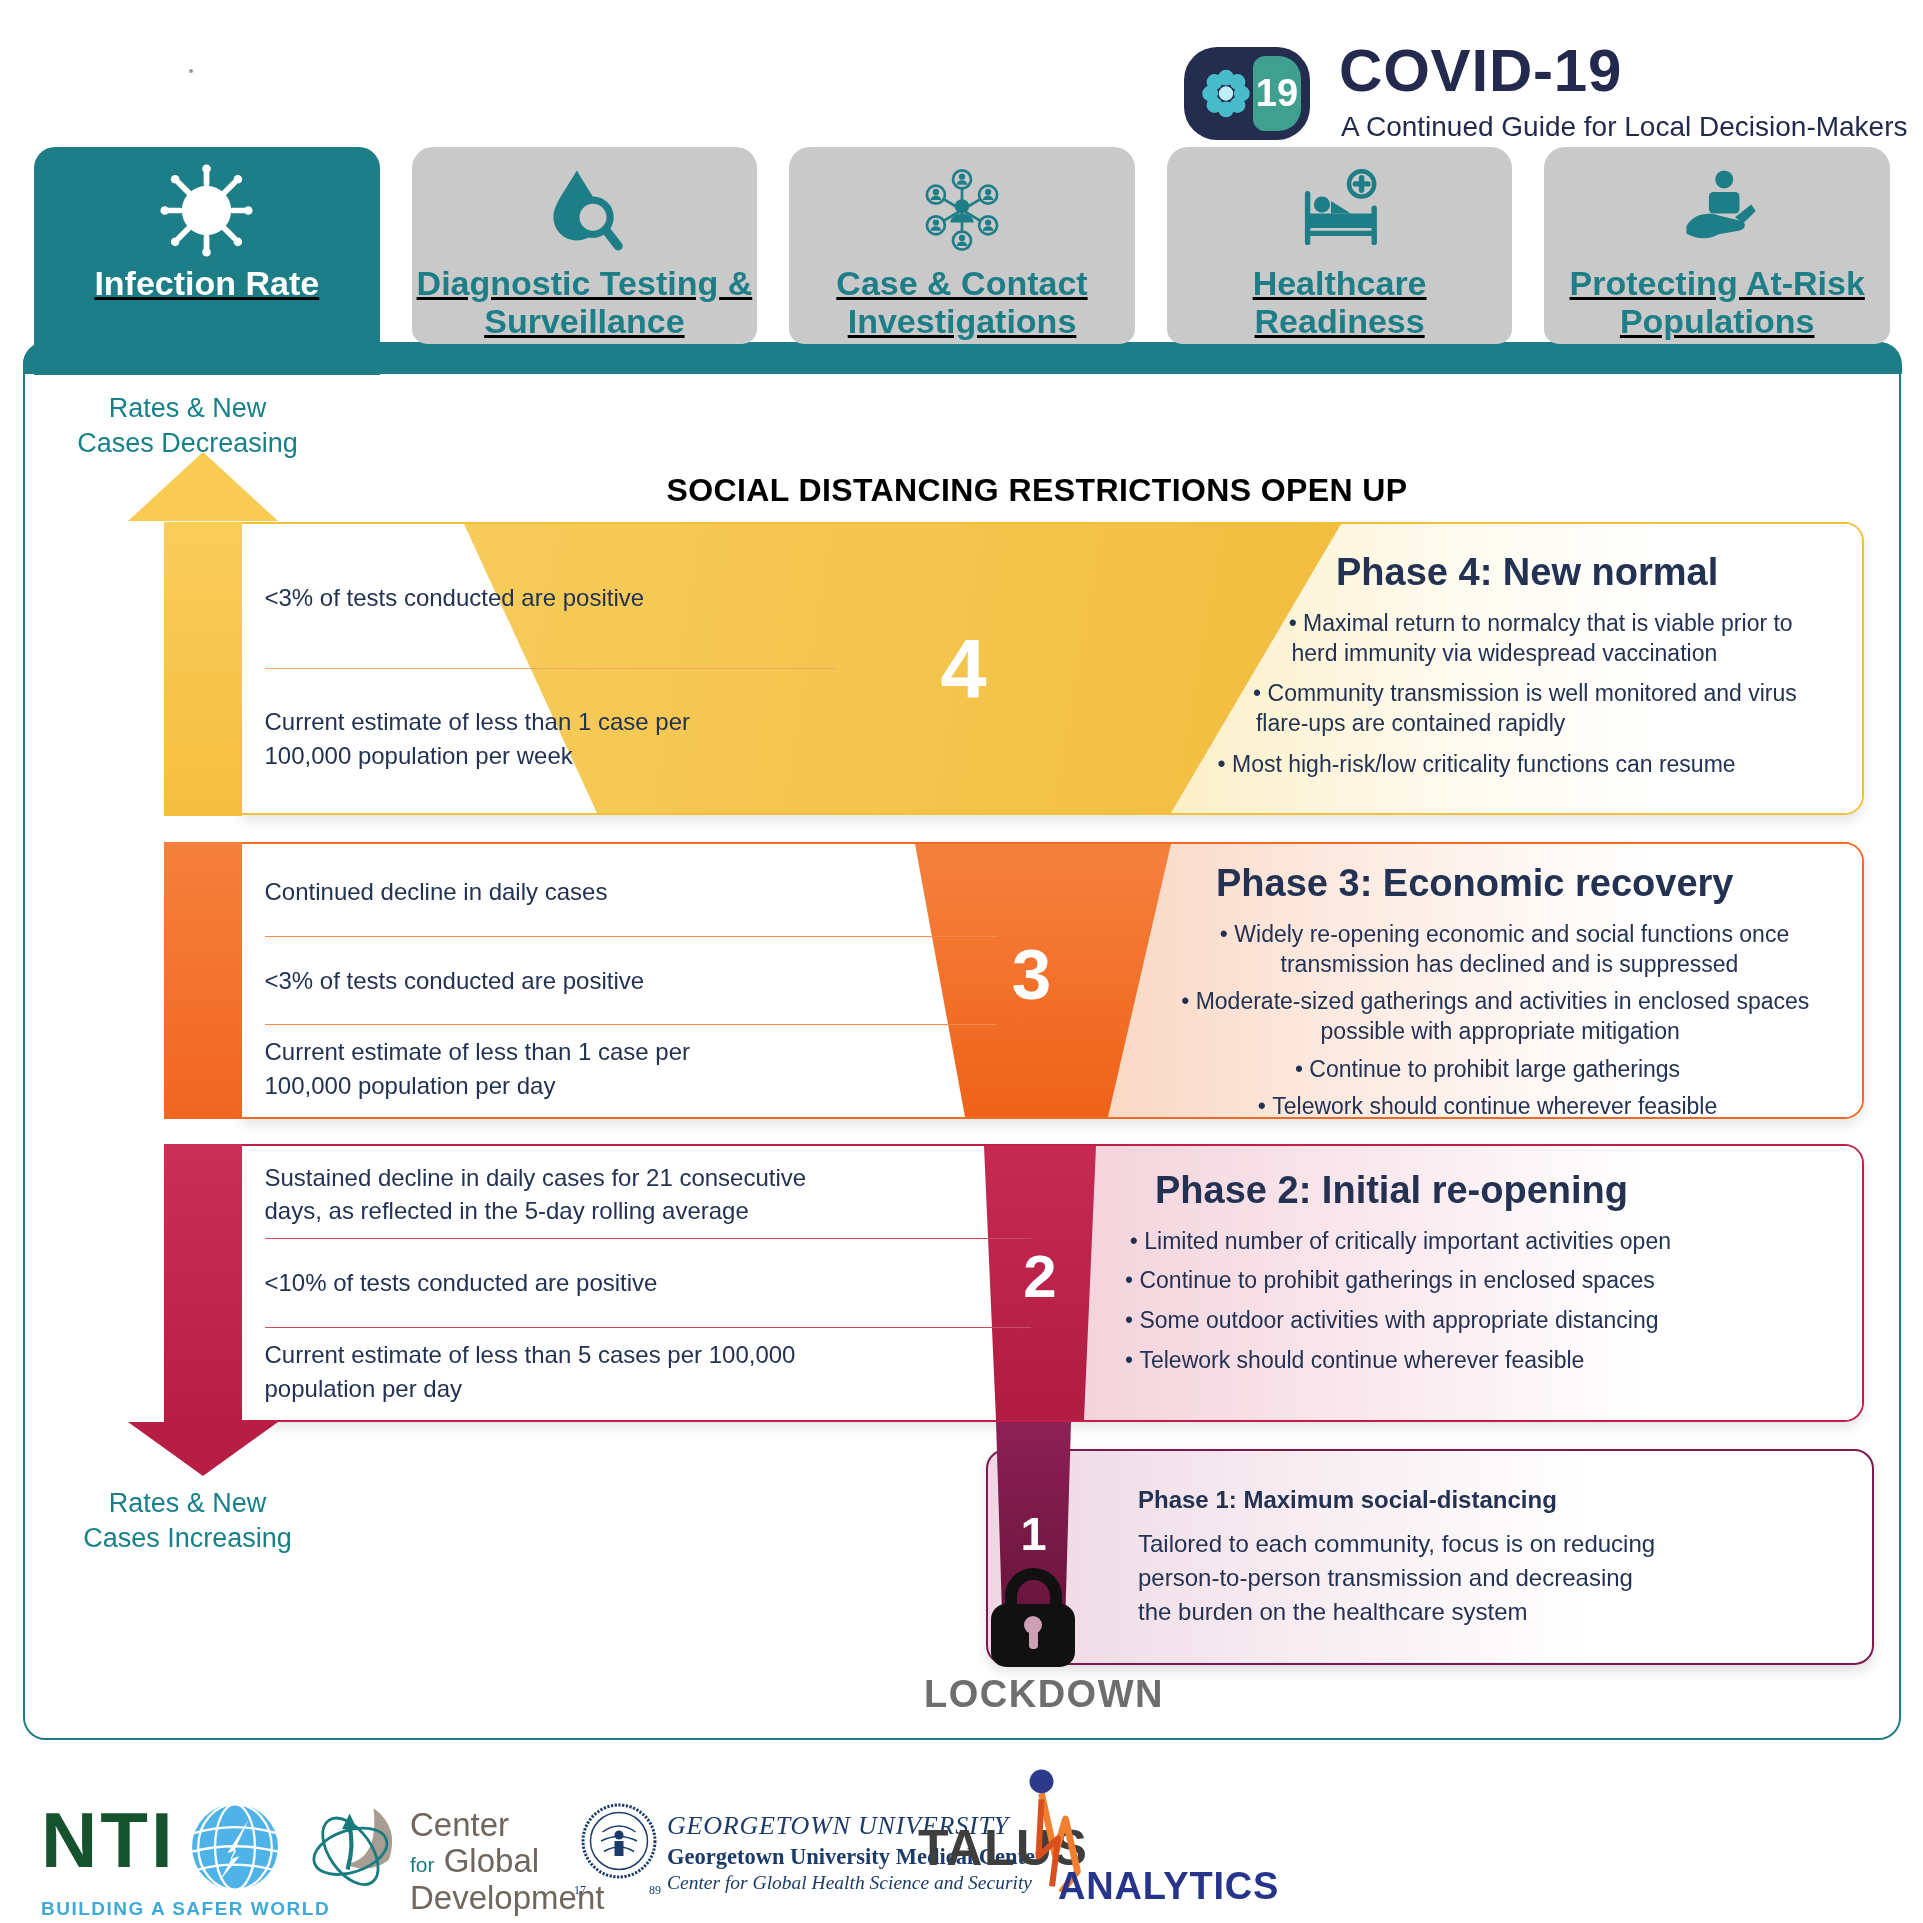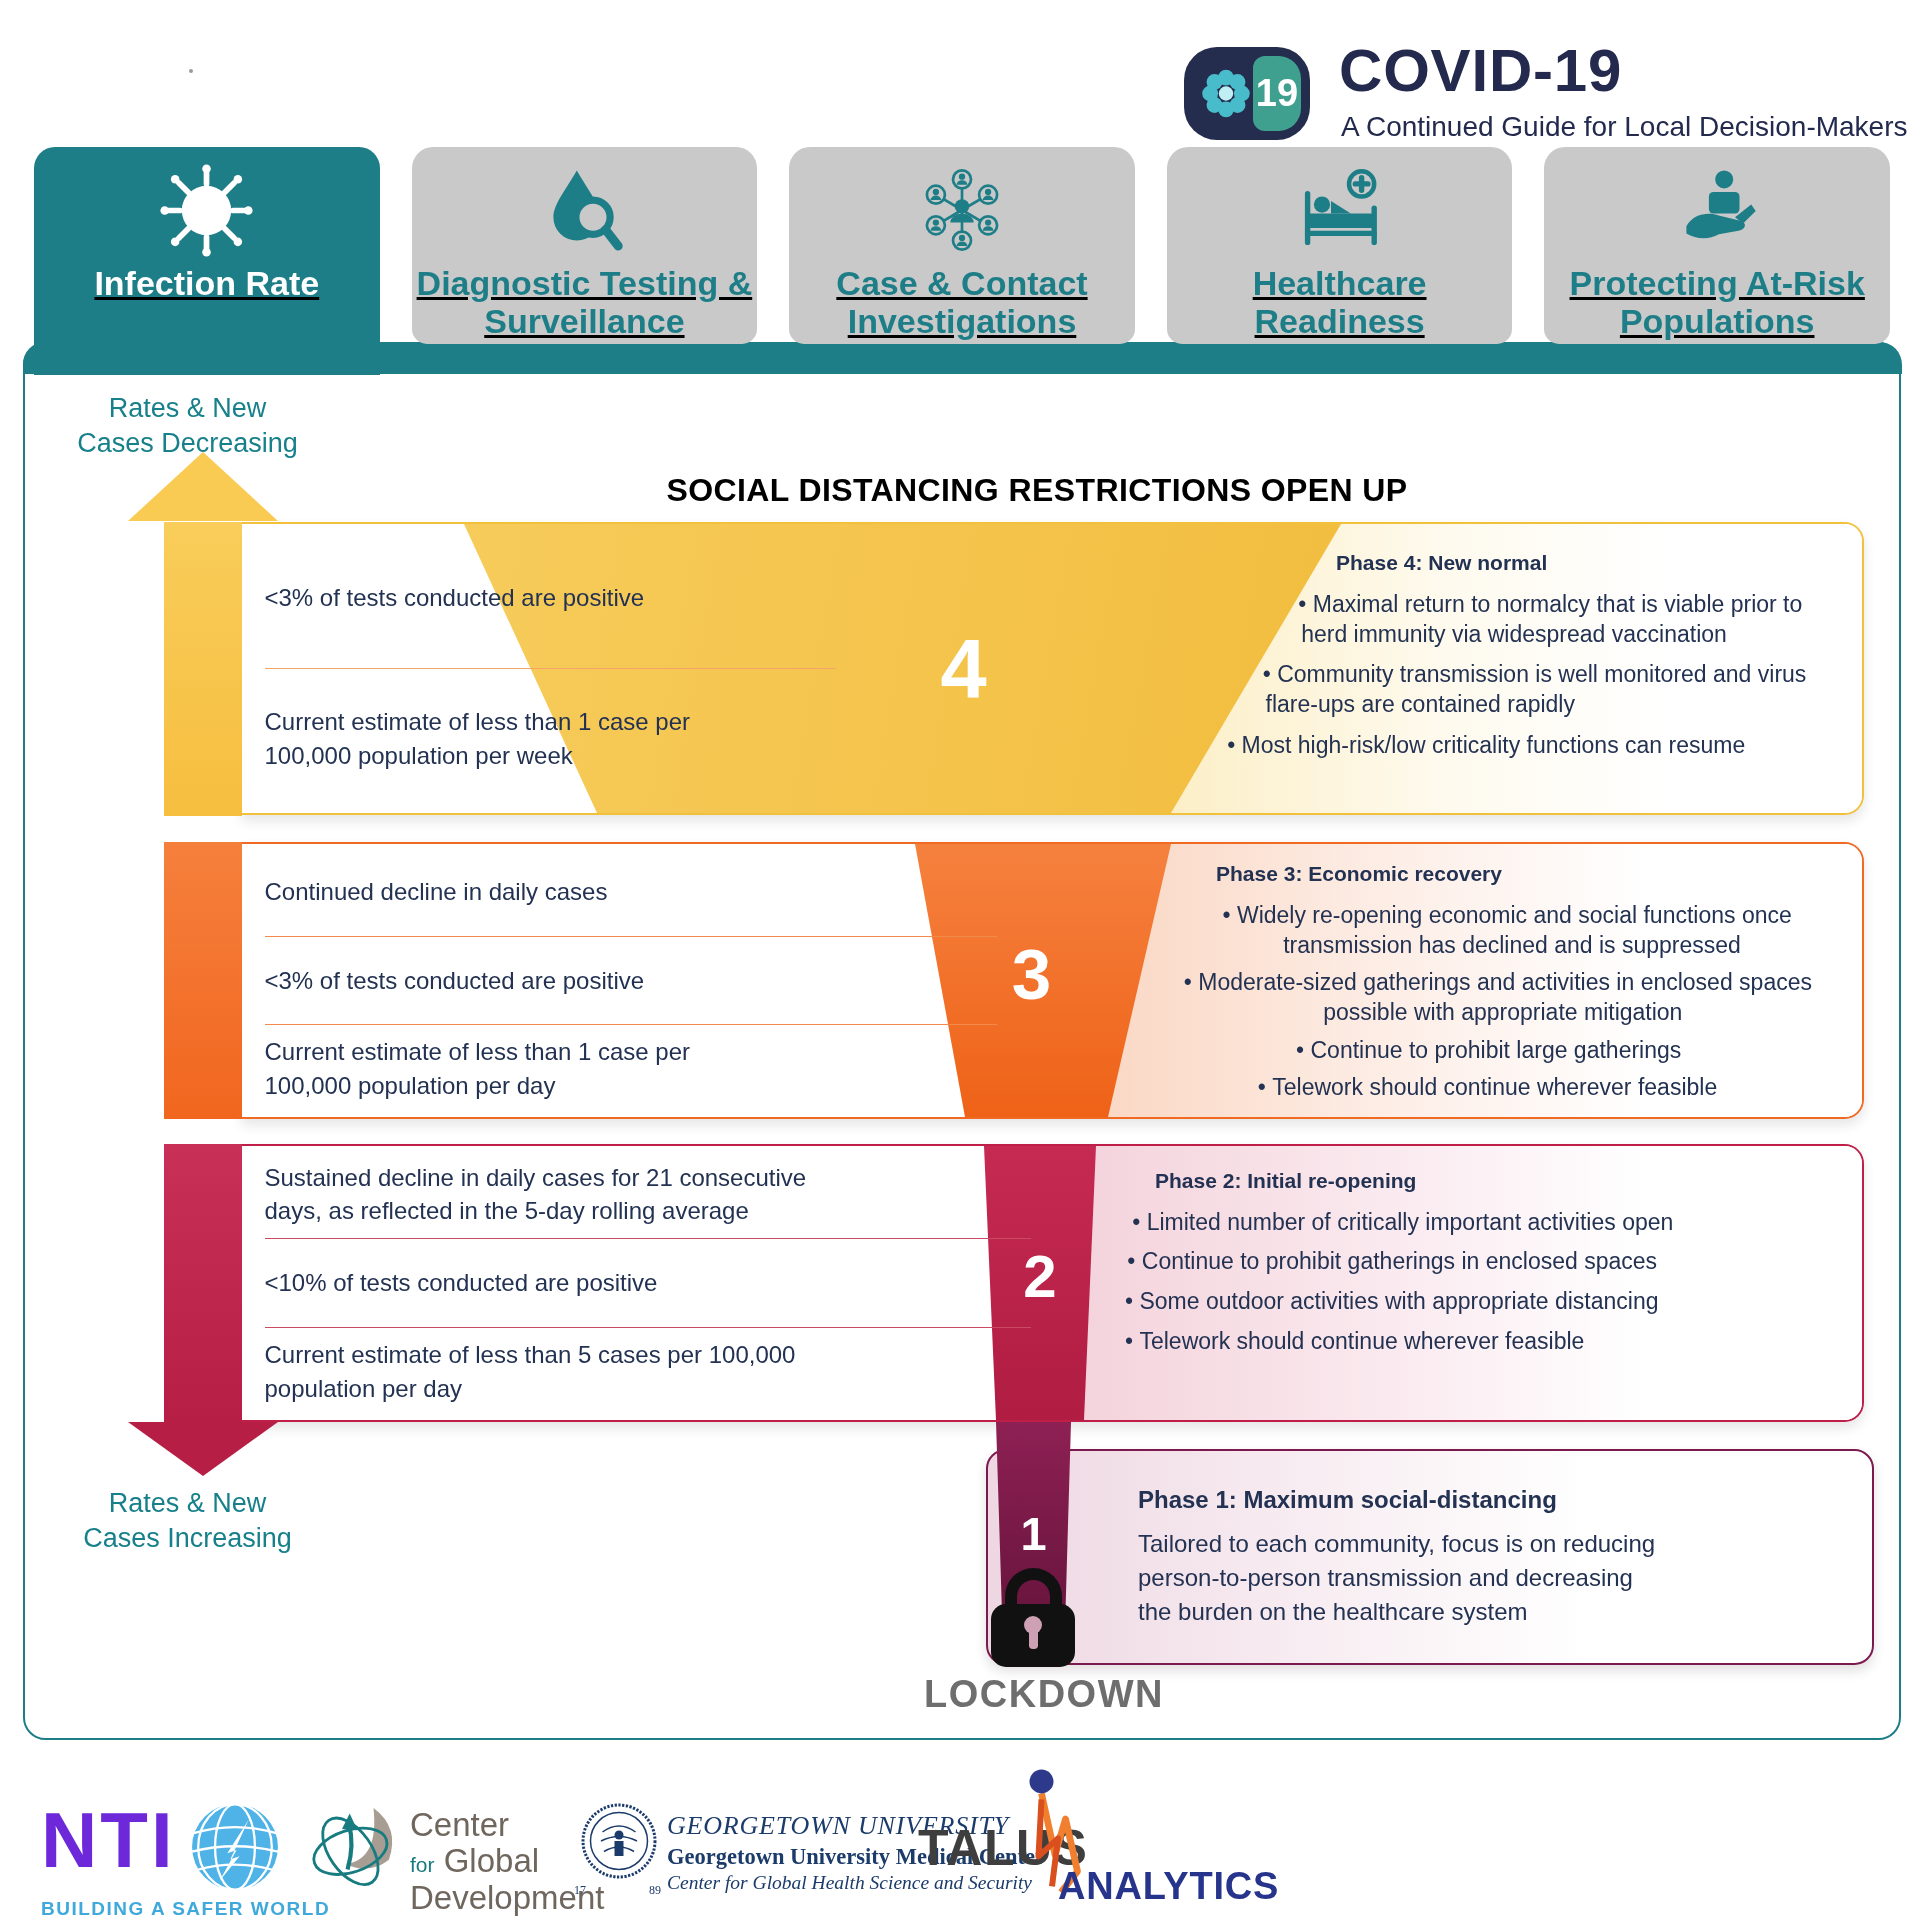--- a/index.html
+++ b/index.html
@@ -77,21 +77,21 @@
   .r4 .crit-item + .crit-item{border-top:1.5px solid #F2A469;}
   .r3 .crit-item + .crit-item{border-top:1.5px solid #F28A4C;}
   .r2 .crit-item + .crit-item{border-top:1.5px solid #C94A62;}
   .desc{position:absolute;color:#233252;z-index:3;}
   .r4 .desc{left:966px;right:30px;top:27px;bottom:9px;}
   .r3 .desc{left:906px;right:35px;top:18px;bottom:7.5px;}
   .r2 .desc{left:883px;right:38px;top:22.5px;bottom:7.5px;}
   .sl{float:left;height:100%;shape-outside:polygon(0 0,100% 0,0 100%);
       clip-path:polygon(0 0,100% 0,0 100%);}
   .sl4{width:128px;} .sl3{width:68px;} .sl2{width:30px;}
-  .ptitle{font-size:21px;font-weight:bold;margin:0 0 15px 0;}
+  .ptitle{font-size:38px;font-weight:bold;margin:0 0 15px 0;}
   .bl{font-size:23px;line-height:1.3;margin:0 0 10.5px 0;padding-left:18px;text-indent:-18px;}
   .bl::before{content:"\2022\00a0";}
   .r3 .bl{margin-bottom:7.5px;text-align:center;} .r2 .bl{margin-bottom:9.8px;}
   
   .box1{position:absolute;left:986px;top:1449px;width:888px;height:216px;border:2.3px solid #7C1A4F;
         border-radius:19.5px;background:linear-gradient(to right,#EED7E2,#F7ECF1 35%,#fff 68%);
         z-index:2;box-sizing:border-box;box-shadow:0 6px 12px rgba(60,40,40,0.15);}
   .desc1{position:absolute;left:150px;top:21px;right:30px;color:#233252;}
   .desc1 p{margin:10.5px 0 0 0;font-size:24px;line-height:1.42;max-width:526px;}
   .stem{position:absolute;left:996px;top:1422px;width:75px;height:240px;z-index:3;
@@ -102,21 +102,21 @@
   .lock-shackle{position:absolute;left:1005px;top:1568px;width:33px;height:41px;border:12px solid #111;
                 border-bottom:none;border-radius:28.6px 28.6px 0 0;z-index:5;}
   .lock-body{position:absolute;left:991px;top:1604px;width:84px;height:63px;background:#111;
              border-radius:15px;z-index:5;}
   .keyhole-head{position:absolute;left:1024px;top:1616px;width:18px;height:18px;border-radius:50%;
                 background:#CDA0B4;z-index:6;}
   .keyhole-stem{position:absolute;left:1029px;top:1629px;width:9px;height:19.5px;border-radius:3.8px;
                 background:#CDA0B4;z-index:6;}
   
   .ft{position:absolute;z-index:2;}
-  .nti-name{left:41px;top:1795px;font-size:78px;font-weight:bold;color:#6d28d9;letter-spacing:3px;}
+  .nti-name{left:41px;top:1795px;font-size:78px;font-weight:bold;color:#14532d;letter-spacing:3px;}
   .nti-globe{left:189px;top:1801px;}
   .nti-tag{left:41px;top:1898px;font-size:19px;font-weight:bold;color:#3FA9DC;letter-spacing:1.5px;}
   .cgd-icon{left:307px;top:1798px;}
   .cgd-text{left:410px;top:1807px;color:#6F675E;font-size:33px;line-height:1.1;}
   .cgd-text .for{color:#177B80;font-size:21px;}
   .gu-seal{left:580px;top:1802px;}
   .gu-years{left:574px;top:1883px;width:87px;display:flex;justify-content:space-between;
             color:#1B3B6B;font-size:12px;font-family:"Liberation Serif",serif;}
   .gu-text{left:667px;top:1810px;color:#1B3B6B;font-family:"Liberation Serif",serif;line-height:1.25;}
   .gu-l1{font-size:26px;font-style:italic;letter-spacing:0.8px;}

